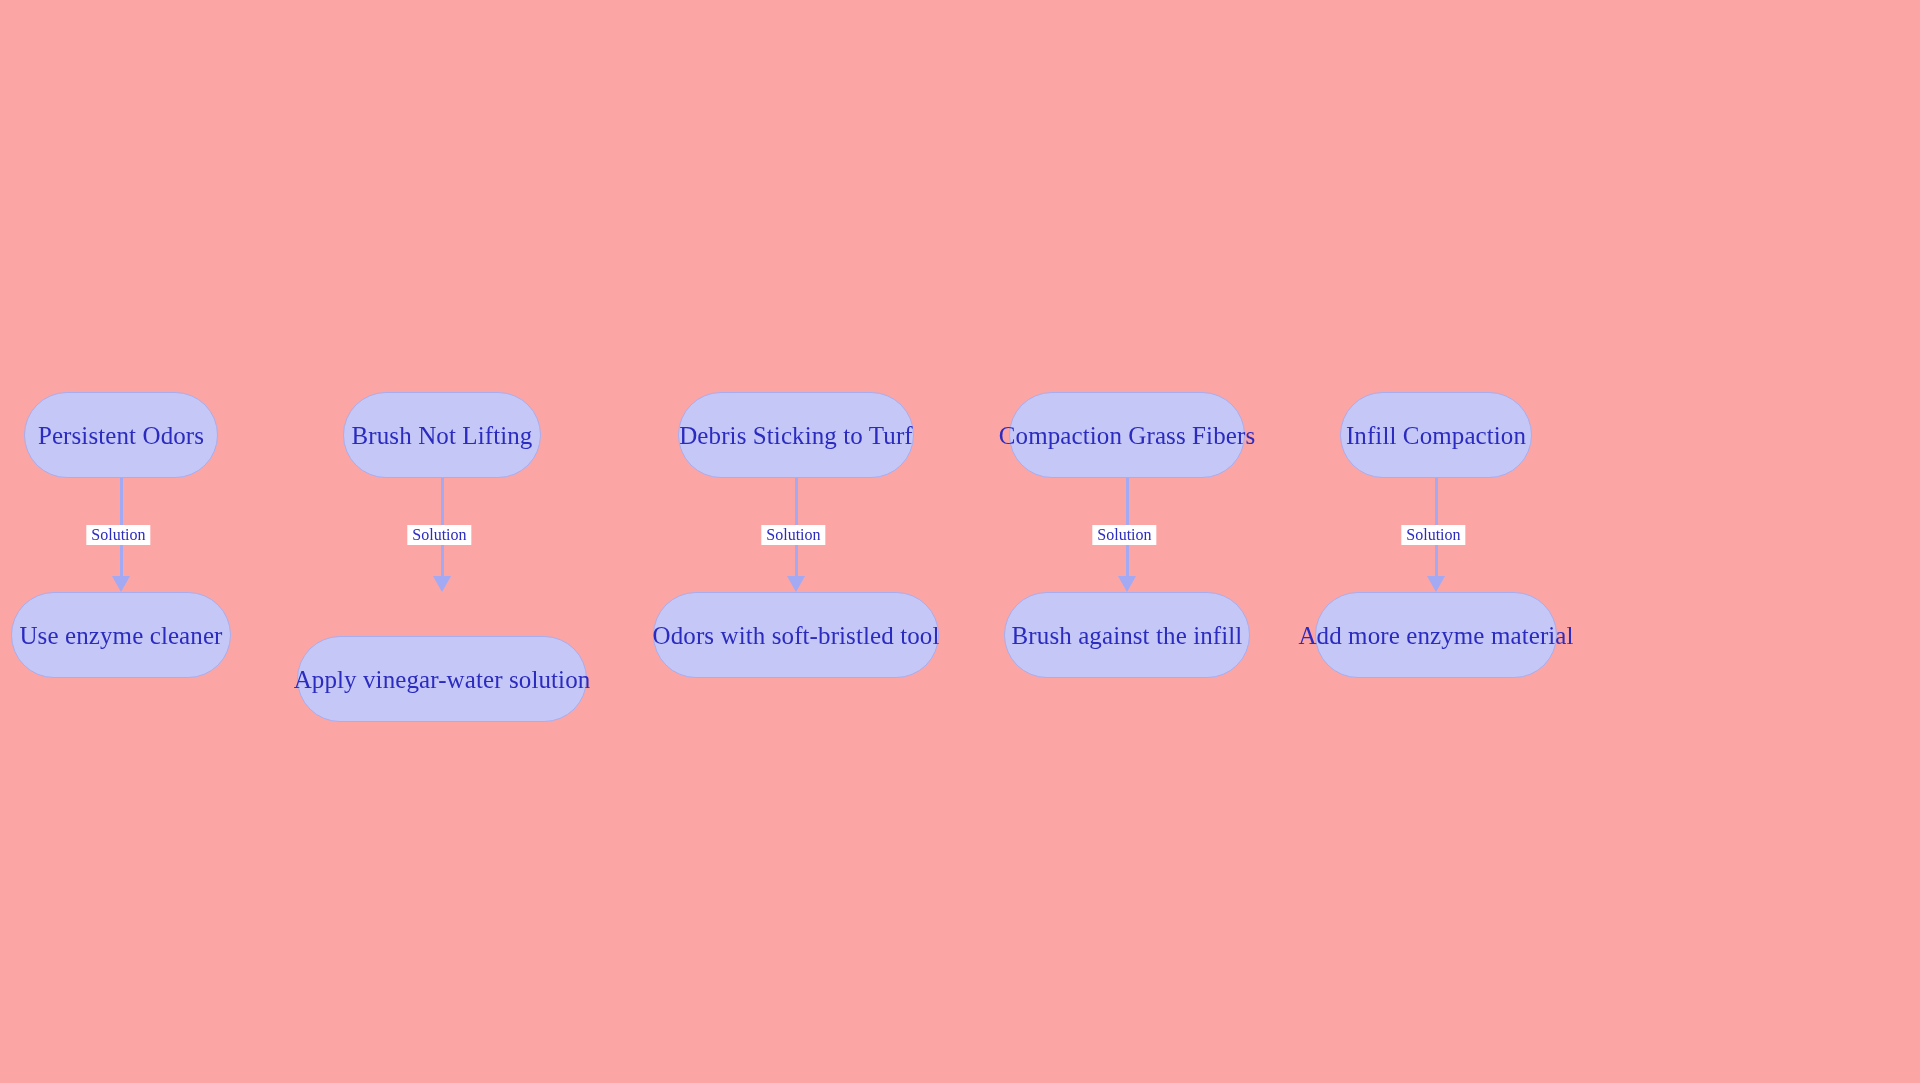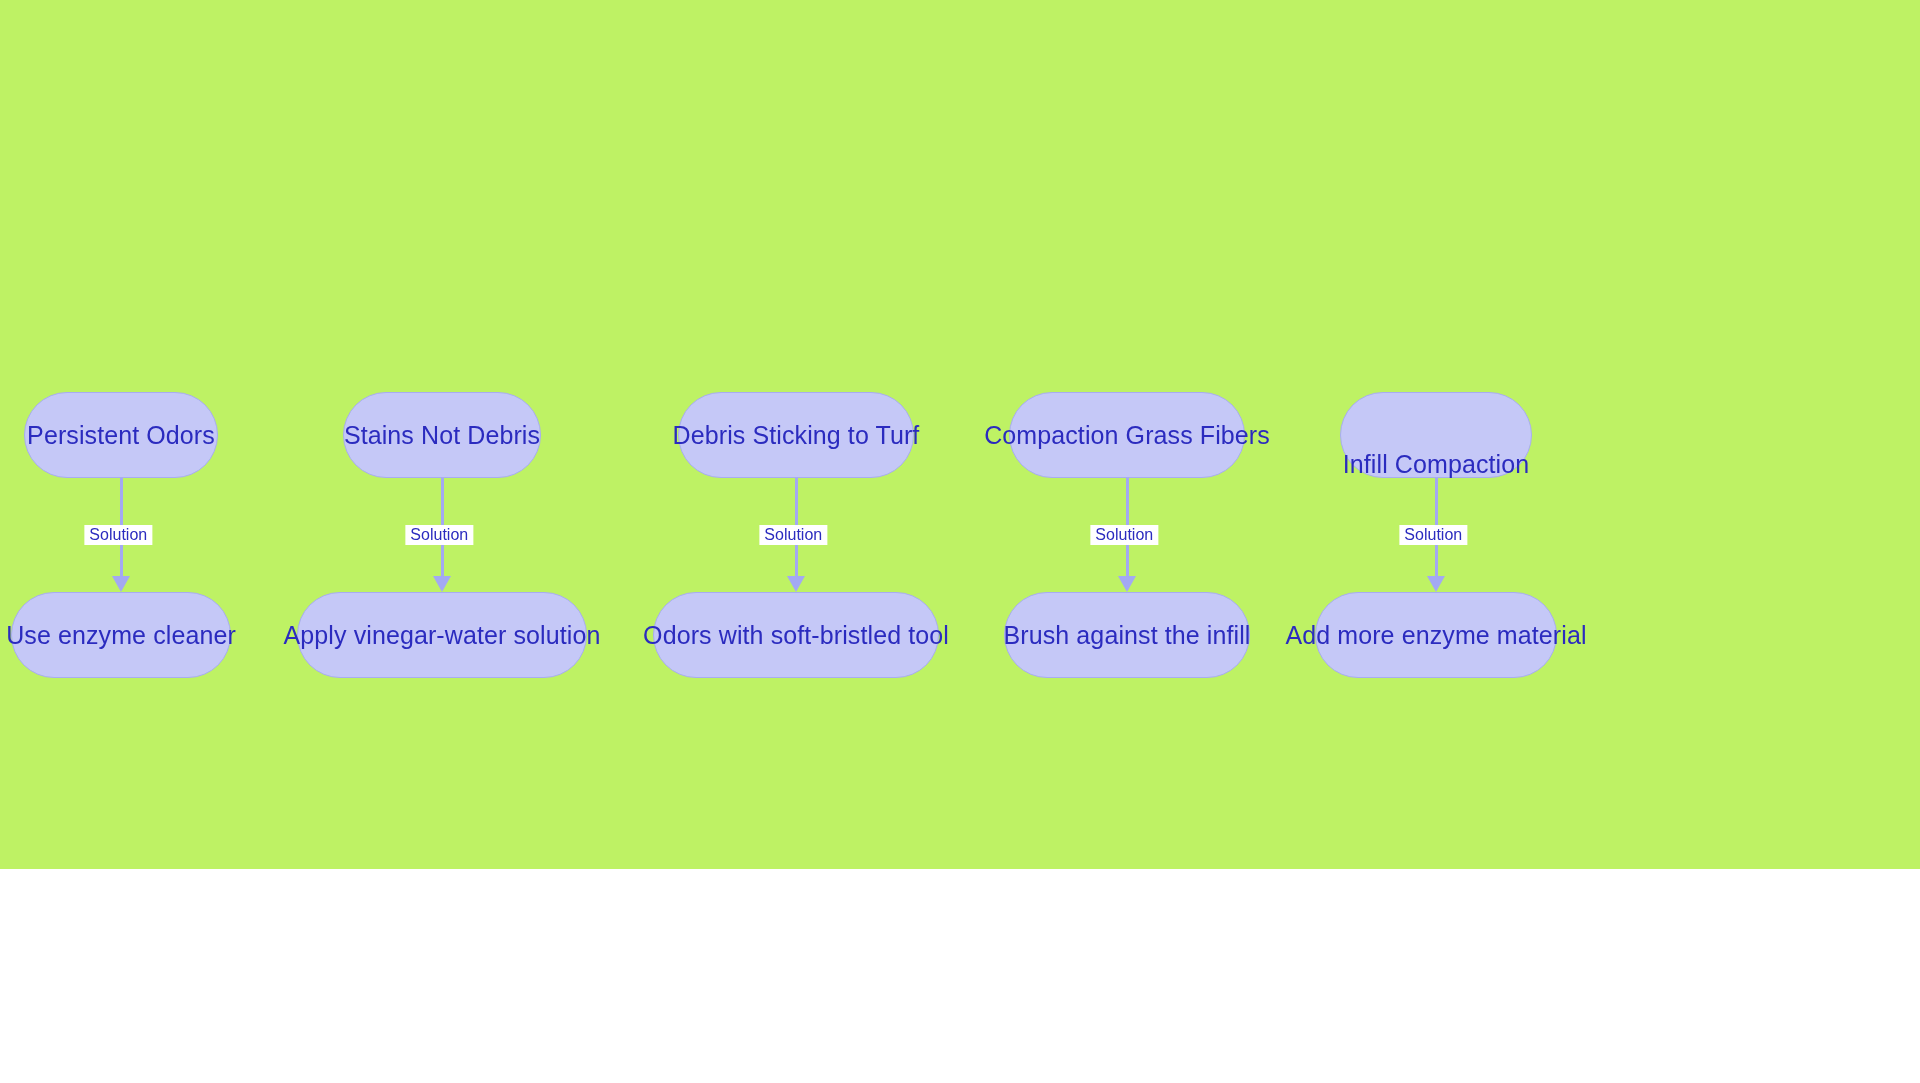--- a/index.html
+++ b/index.html
@@ -11,22 +11,23 @@
   body {
     width: 1920px;
     height: 1083px;
     font-family: "Liberation Sans", sans-serif;
     overflow: hidden;
   }
 
   #canvas {
     position: relative;
     width: 1920px;
-    height: 869px;
-    background: #bef264;
+    height: 1083px;
+    background: #fca5a5;
+    font-family: Liberation Serif, serif;
   }
 
   
   .column {
     position: absolute;
     top: 0;
     height: 1083px;
     width: 0;           
   }
 
@@ -112,28 +113,28 @@
         <div class="connector-line"></div>
         <div class="connector-arrow"></div>
       </div>
       <div class="edge-label">Solution</div>
       <div class="node node-solution" style="width: 220px; justify-content: center;">
         <span class="node-label">Use enzyme cleaner</span>
       </div>
     </div>
     <div class="column" style="left: 442px;">
       <div class="node node-problem" style="width: 198px;">
-        <span class="node-label">Stains Not Debris</span>
+        <span class="node-label">Brush Not Lifting</span>
       </div>
       <div class="connector">
         <div class="connector-line"></div>
         <div class="connector-arrow"></div>
       </div>
       <div class="edge-label">Solution</div>
-      <div class="node node-solution" style="width: 290px;">
+      <div class="node node-solution" style="width: 290px; margin-top: 44px;">
         <span class="node-label">Apply vinegar-water solution</span>
       </div>
     </div>
     <div class="column" style="left: 796px;">
       <div class="node node-problem" style="width: 236px; text-align: right;">
         <span class="node-label">Debris Sticking to Turf</span>
       </div>
       <div class="connector">
         <div class="connector-line"></div>
         <div class="connector-arrow"></div>
@@ -150,21 +151,21 @@
       <div class="connector">
         <div class="connector-line"></div>
         <div class="connector-arrow"></div>
       </div>
       <div class="edge-label">Solution</div>
       <div class="node node-solution" style="width: 246px;">
         <span class="node-label">Brush against the infill</span>
       </div>
     </div>
     <div class="column" style="left: 1436px;">
-      <div class="node node-problem" style="width: 192px; align-items: flex-end;">
+      <div class="node node-problem" style="width: 192px;">
         <span class="node-label">Infill Compaction</span>
       </div>
       <div class="connector">
         <div class="connector-line"></div>
         <div class="connector-arrow"></div>
       </div>
       <div class="edge-label">Solution</div>
       <div class="node node-solution" style="width: 242px;">
         <span class="node-label">Add more enzyme material</span>
       </div>

